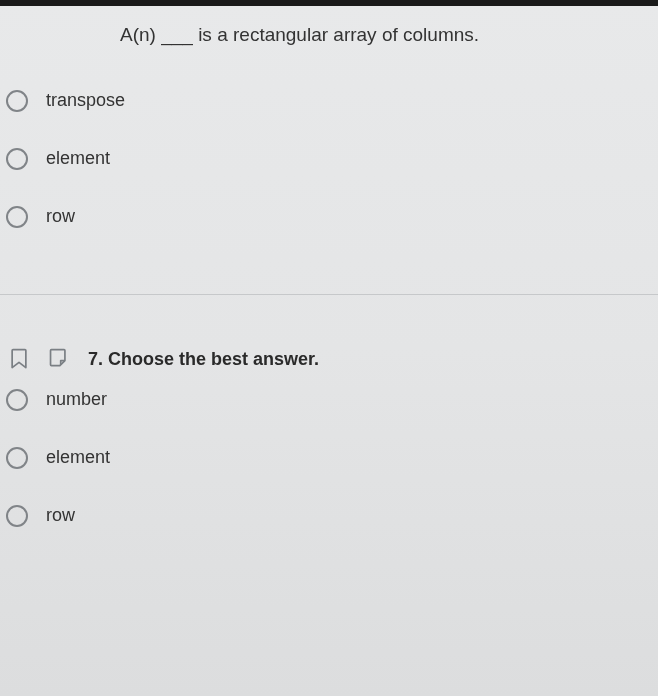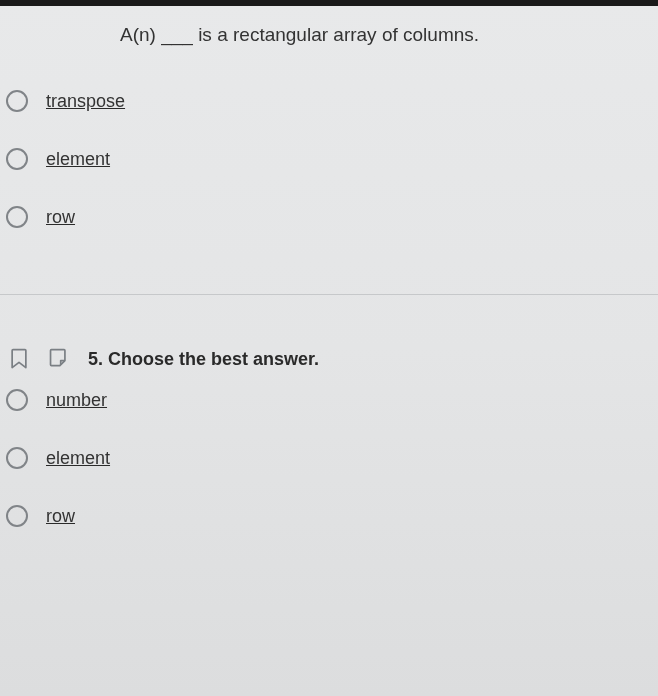--- a/index.html
+++ b/index.html
@@ -13,24 +13,23 @@
   .top-bar { height: 6px; background: #1a1a1a; width: 100%; }
   .question-block { padding: 0 0 30px 0; }
   .prompt {
     font-size: 19px;
     padding: 18px 40px 26px 120px;
     color: #333;
   }
   .options { padding-left: 6px; }
   .option-row {
     display: flex;
-    align-items: flex-end;
+    align-items: flex-start;
     padding: 18px 16px 18px 0;
     cursor: pointer;
-    text-decoration: underline;
   }
   .radio {
     width: 22px;
     height: 22px;
     border: 2px solid #808488;
     border-radius: 50%;
     flex-shrink: 0;
     margin-right: 18px;
     background: transparent;
   }
@@ -77,21 +76,21 @@
       <svg viewBox="0 0 24 28" width="22" height="24">
         <path d="M5 3 h14 a1 1 0 0 1 1 1 v20 l-8 -6 l-8 6 v-20 a1 1 0 0 1 1 -1 z" fill="none" stroke="#7a7f84" stroke-width="2" stroke-linejoin="round"></path>
       </svg>
     </span>
     <span class="icon">
       <svg viewBox="0 0 26 26" width="22" height="22">
         <path d="M4 3 h15 a1 1 0 0 1 1 1 v12 l-6 6 h-10 a1 1 0 0 1 -1 -1 v-17 a1 1 0 0 1 1 -1 z" fill="none" stroke="#7a7f84" stroke-width="2" stroke-linejoin="round"></path>
         <path d="M20 16 h-5 v5" fill="none" stroke="#7a7f84" stroke-width="2" stroke-linejoin="round"></path>
       </svg>
     </span>
-    <span class="q2-title">5. Choose the best answer.</span>
+    <span class="q2-title">7. Choose the best answer.</span>
   </div>
 
 
   <div class="options indent-options">
     <div class="option-row">
       <div class="radio"></div>
       <div class="option-label">number</div>
     </div>
     <div class="option-row">
       <div class="radio"></div>

